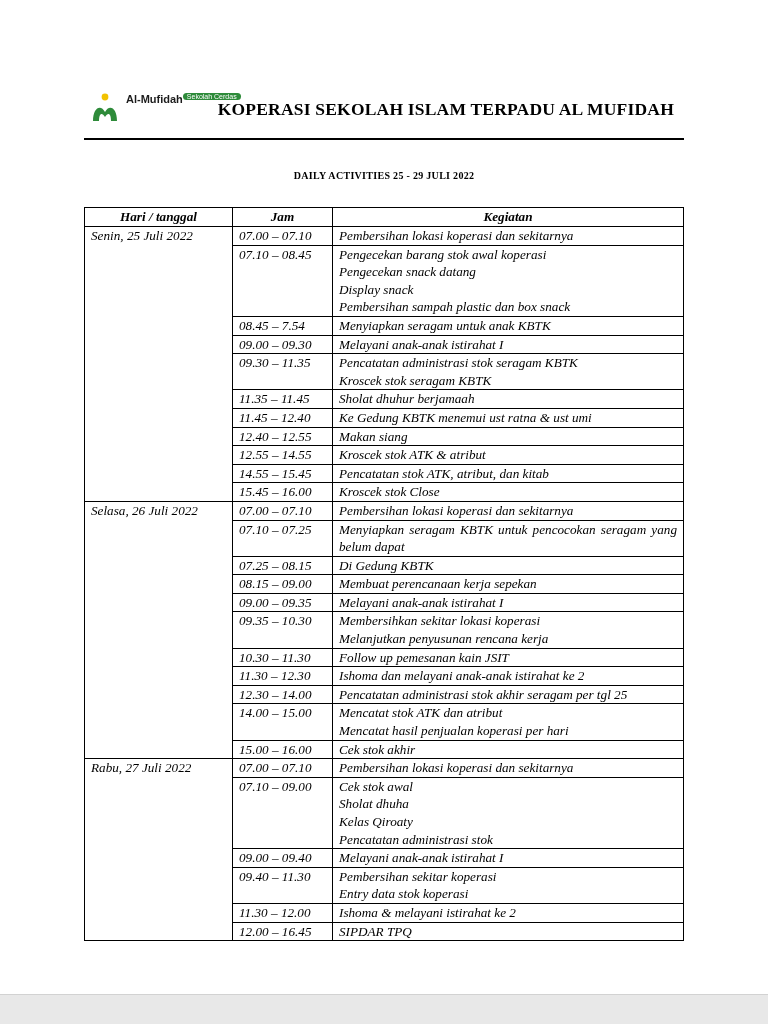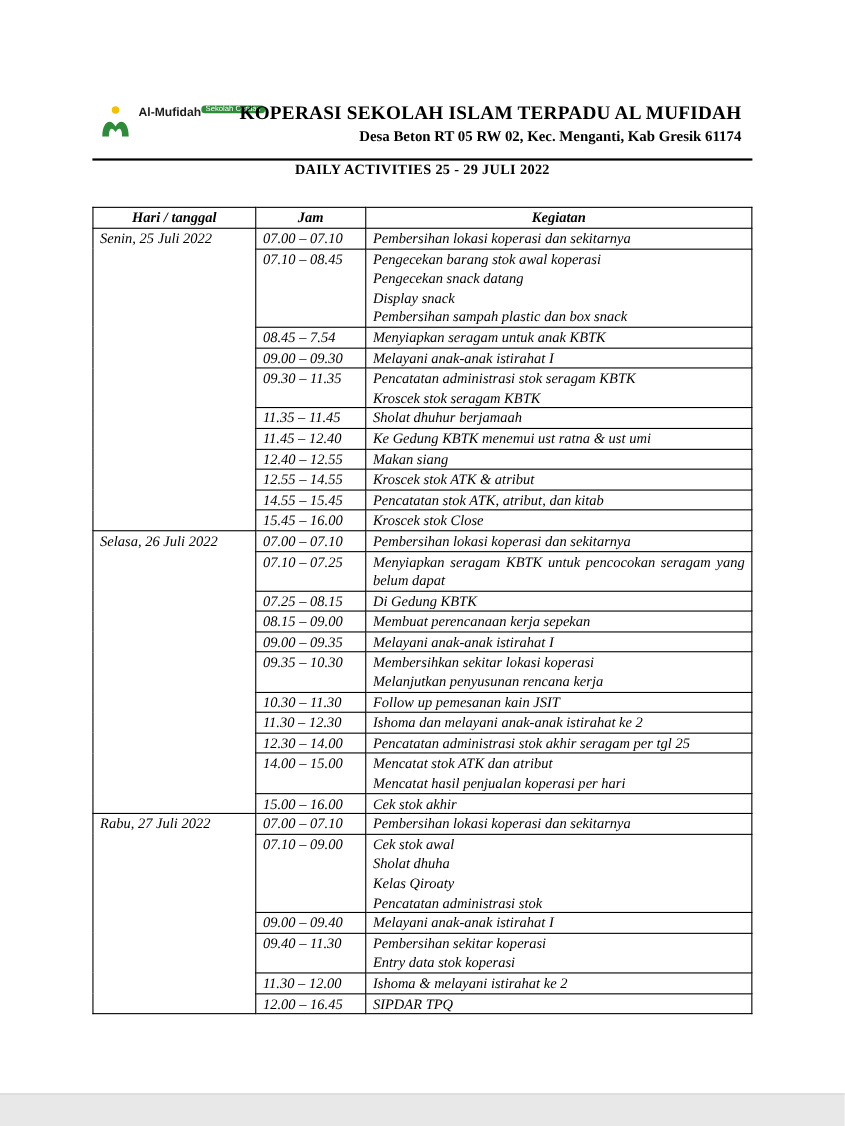--- a/index.html
+++ b/index.html
@@ -59,22 +59,23 @@
     letter-spacing: 0.2px;
   }
   .org-address {
     font-size: 13.5px;
     font-weight: bold;
     margin-top: 3px;
   }
   
   .doc-title {
     text-align: center;
-    font-size: 13px;
-    font-weight: bold;
+    font-size: 10px;
+    font-weight: bold;
+    margin-top: 30px;
     letter-spacing: 0.3px;
   }
   
   table.schedule {
     width: 100%;
     border-collapse: collapse;
     margin-top: 26px;
     font-size: 13.2px;
     font-style: italic;
   }
@@ -117,21 +118,20 @@
         <svg width="42" height="30" viewBox="0 0 42 30" aria-hidden="true">
           <circle cx="21" cy="5" r="3.4" fill="#f2c200"></circle>
           <path d="M9 29 C9 15, 17 12, 21 20 C25 12, 33 15, 33 29 L27 29 C27 21, 24 20, 21 25 C18 20, 15 21, 15 29 Z" fill="#2e8b3a"></path>
         </svg>
       </span>
       <span class="logo-name">Al-Mufidah</span>
       <span class="logo-tagline">Sekolah Cerdas</span>
     </div>
     <div class="header-text">
       <div class="org-title">KOPERASI SEKOLAH ISLAM TERPADU AL MUFIDAH</div>
-      <div class="org-address">Desa Beton RT 05 RW 02, Kec. Menganti, Kab Gresik 61174</div>
     </div>
   </div>
 
   <div class="doc-title">DAILY ACTIVITIES 25 - 29 JULI 2022</div>
 
   <table class="schedule">
     <thead>
       <tr>
         <th class="h-day">Hari / tanggal</th>
         <th class="h-time">Jam</th>

